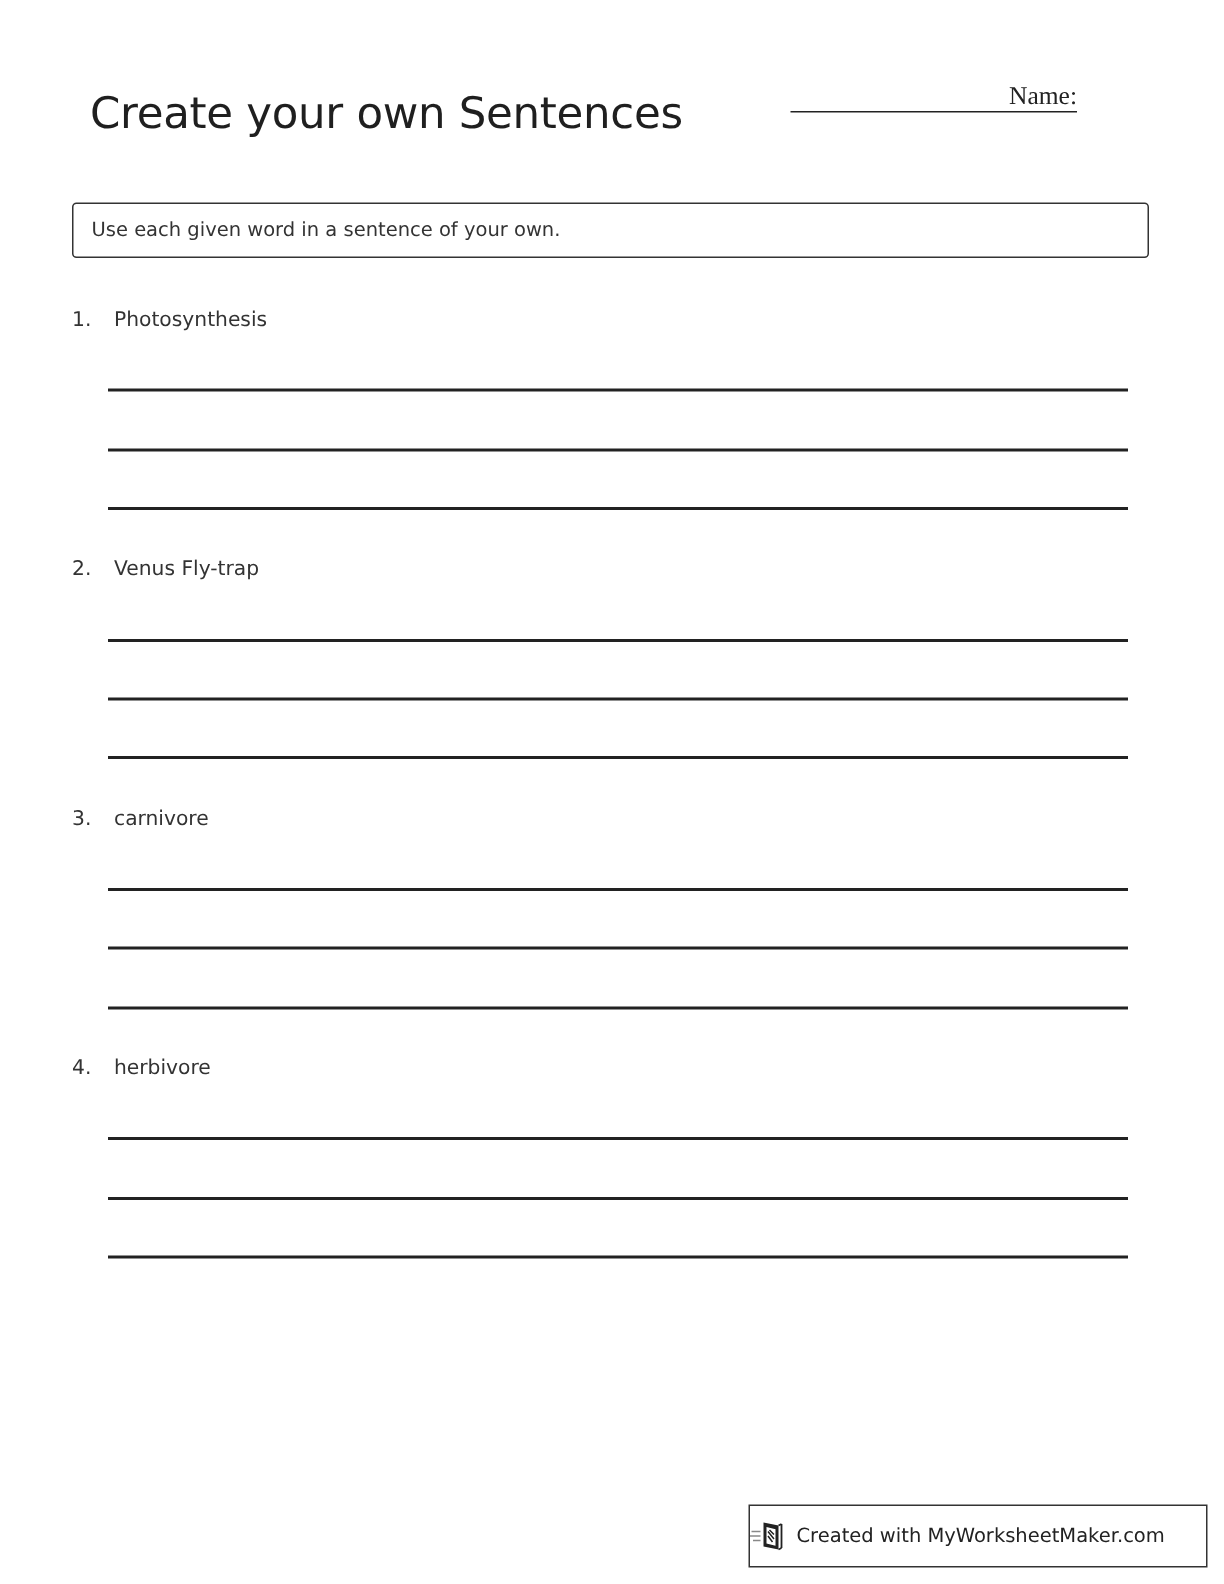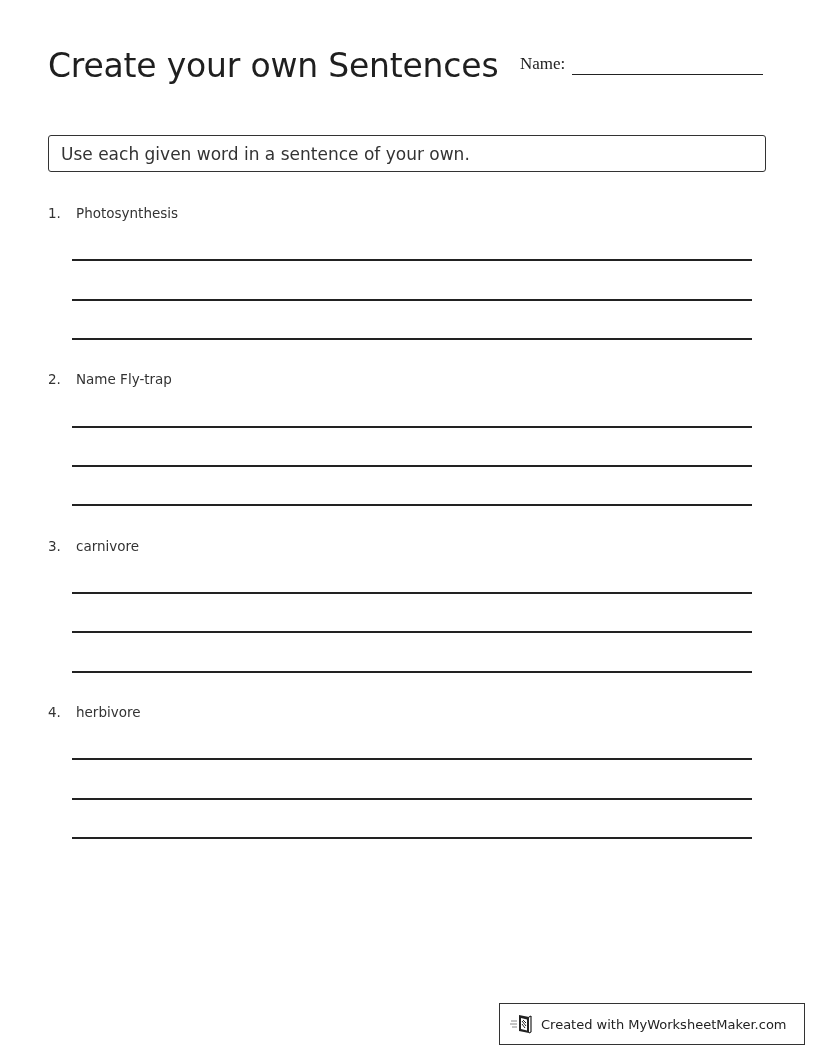--- a/index.html
+++ b/index.html
@@ -1,27 +1,27 @@
 <!DOCTYPE html>
 <html><head>
 <meta charset="utf-8">
 <style>
   html, body { margin: 0; padding: 0; background: #ffffff; }
   body { width: 816px; height: 1056px; position: relative; overflow: hidden; font-family: "DejaVu Sans", "Liberation Sans", sans-serif; color: #222; }
-  .title { position: absolute; left: 48px; top: 46px; font-size: 33px; font-weight: normal; color: #1f1f1f; letter-spacing: -0.2px; margin: 0; white-space: nowrap; }
-  .name-wrap { position: absolute; left: 520px; top: 54px; display: flex; align-items: flex-end; }
+  .title { position: absolute; left: 48px; top: 46px; font-size: 29px; font-weight: normal; color: #1f1f1f; letter-spacing: -0.2px; margin: 12px; white-space: nowrap; }
+  .name-wrap { position: absolute; left: 520px; top: 54px; display: flex; align-items: flex-end; flex-direction: column; }
   .name-label { font-family: "Liberation Serif", "DejaVu Serif", serif; font-size: 17px; color: #222; }
   .name-line { width: 191px; height: 0; border-bottom: 1px solid #222; margin-left: 7px; margin-bottom: -1px; }
-  .instructions { position: absolute; left: 48px; top: 135px; width: 718px; height: 37px; border: 1px solid #333; border-radius: 3px; box-sizing: border-box; padding: 0 12px; display: flex; align-items: center; font-size: 17px; color: #333; }
+  .instructions { position: absolute; left: 48px; top: 135px; width: 718px; height: 37px; border: 1px solid #333; border-radius: 3px; box-sizing: border-box; padding: 0 12px; display: flex; align-items: center; font-size: 13px; color: #333; }
   .item { position: absolute; left: 48px; width: 704px; }
   .item-label { display: flex; font-size: 13.5px; color: #333; height: 18px; align-items: center; }
   .item-num { width: 28px; }
   .lines { position: relative; }
   .line { position: absolute; left: 24px; width: 680px; height: 2px; background: #222; }
-  .footer { position: absolute; left: 499px; top: 1003px; width: 306px; height: 42px; border: 1px solid #333; box-sizing: border-box; display: flex; align-items: center; padding-left: 10px; font-size: 13px; color: #222; }
+  .footer { position: absolute; left: 499px; top: 1003px; width: 306px; height: 42px; border: 1px solid #333; box-sizing: border-box; display: flex; align-items: center; font-size: 13px; color: #222; }
   .footer-icon { width: 24px; height: 22px; margin-right: 7px; }
 </style>
 </head>
 <body>
 
 <h1 class="title">Create your own Sentences</h1>
 
 <div class="name-wrap">
   <span class="name-label">Name:</span>
   <span class="name-line"></span>
@@ -39,21 +39,21 @@
   <div class="lines">
     <div class="line" style="top:37px;"></div>
     <div class="line" style="top:77px;"></div>
     <div class="line" style="top:116px;"></div>
   </div>
 </div>
 
 <div class="item" style="top:370px;">
   <div class="item-label">
     <span class="item-num">2.</span>
-    <span>Name Fly-trap</span>
+    <span>Venus Fly-trap</span>
   </div>
   <div class="lines">
     <div class="line" style="top:38px;"></div>
     <div class="line" style="top:77px;"></div>
     <div class="line" style="top:116px;"></div>
   </div>
 </div>
 
 <div class="item" style="top:537px;">
   <div class="item-label">

